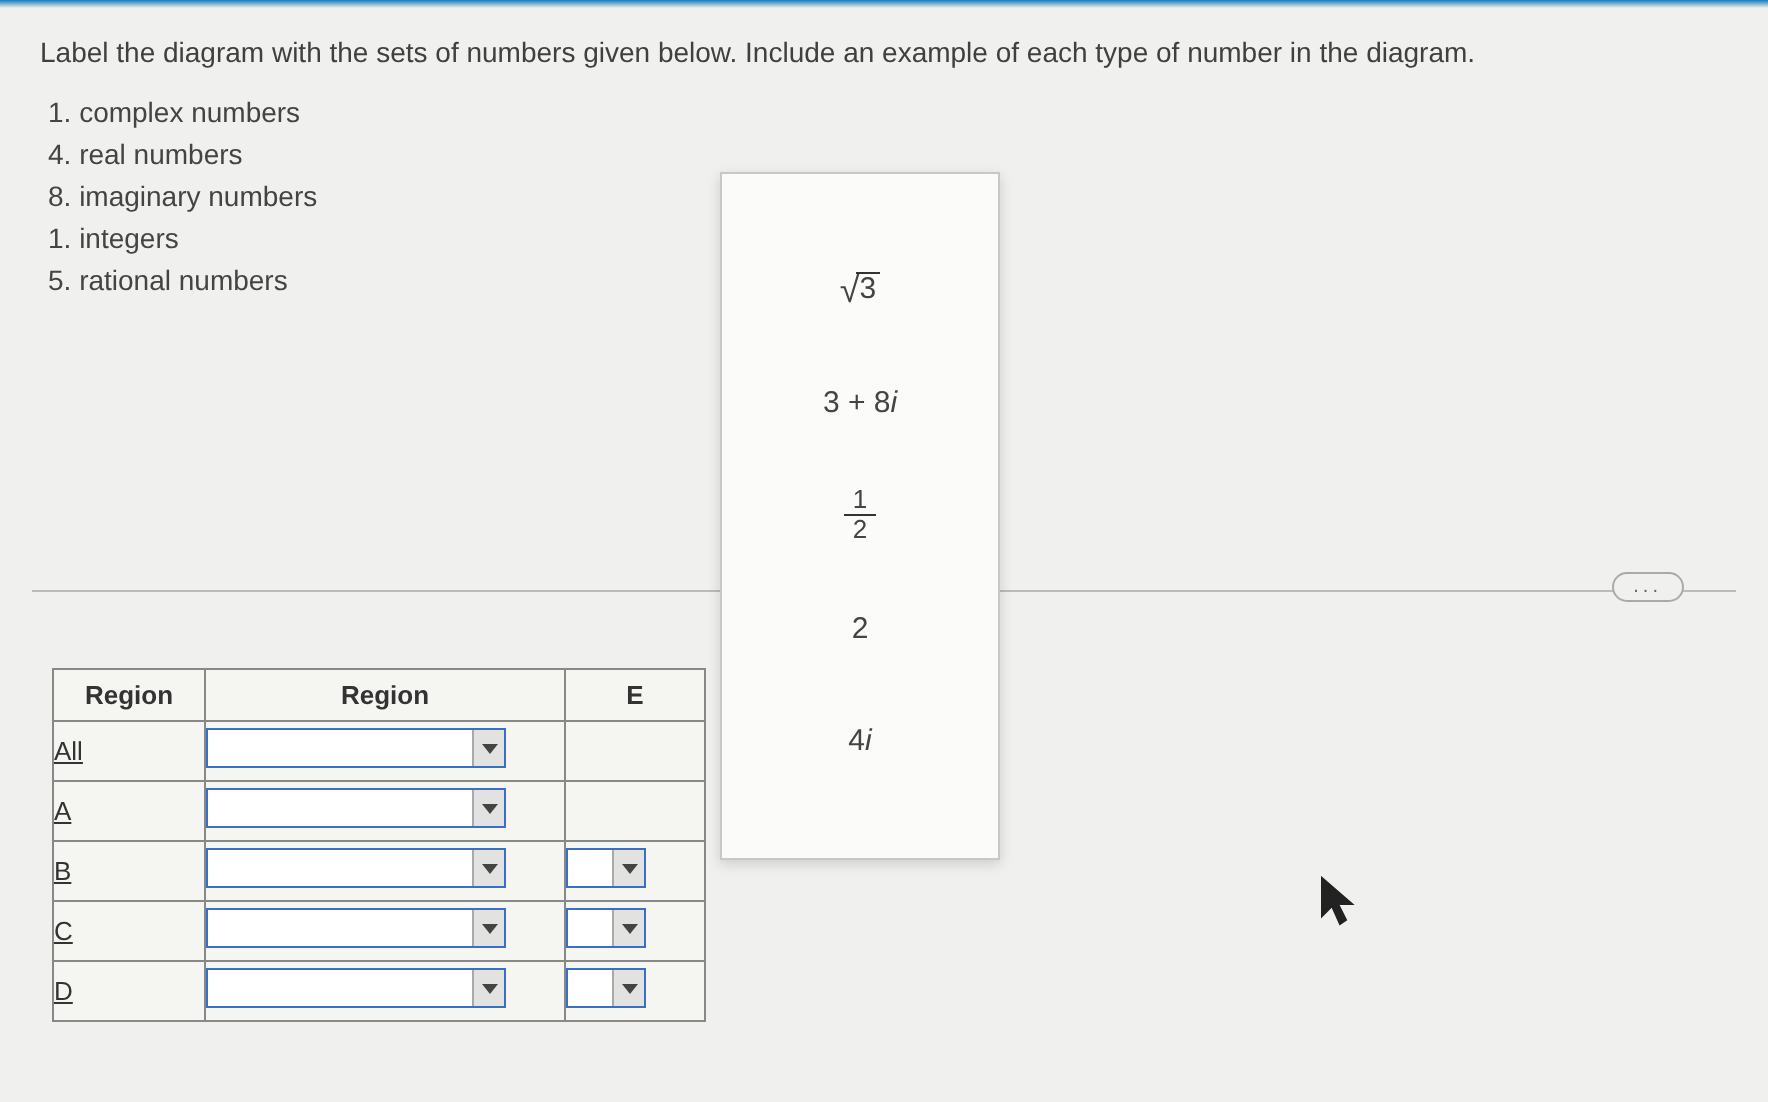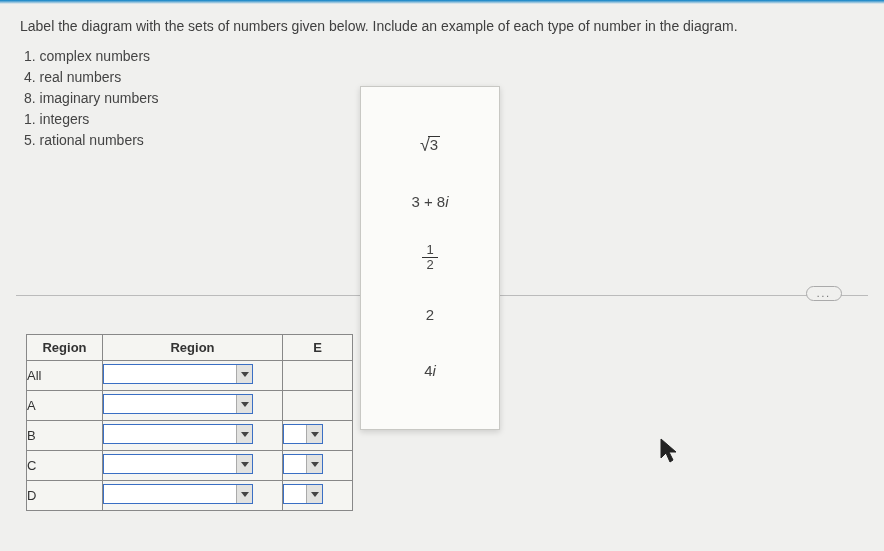--- a/index.html
+++ b/index.html
@@ -112,21 +112,21 @@
       background: #f5f5f2;
     }
     th {
       font-weight: bold;
       padding: 5px 0;
       color: #333;
     }
     .col-region { width: 76px; }
     .col-label { width: 180px; }
     .col-e { width: 70px; }
-    .row-h { height: 30px; }
+    .row-h { height: 30px; text-decoration: underline; }
     .select-box {
       display: inline-block;
       width: 150px;
       height: 20px;
       border: 1px solid #3a6fc4;
       background: #fff;
       position: relative;
       cursor: pointer;
     }
     .select-box.small { width: 40px; }

